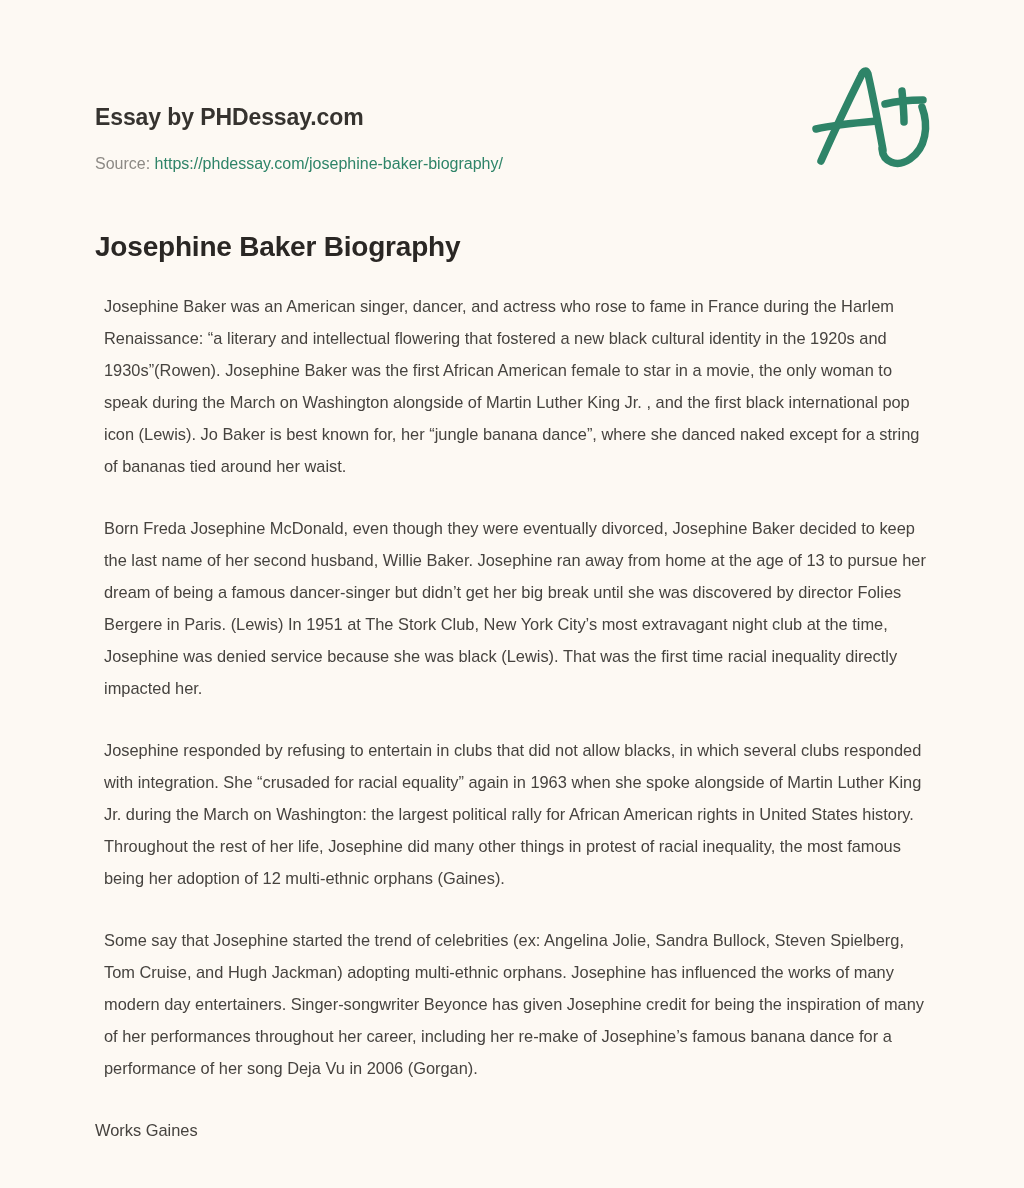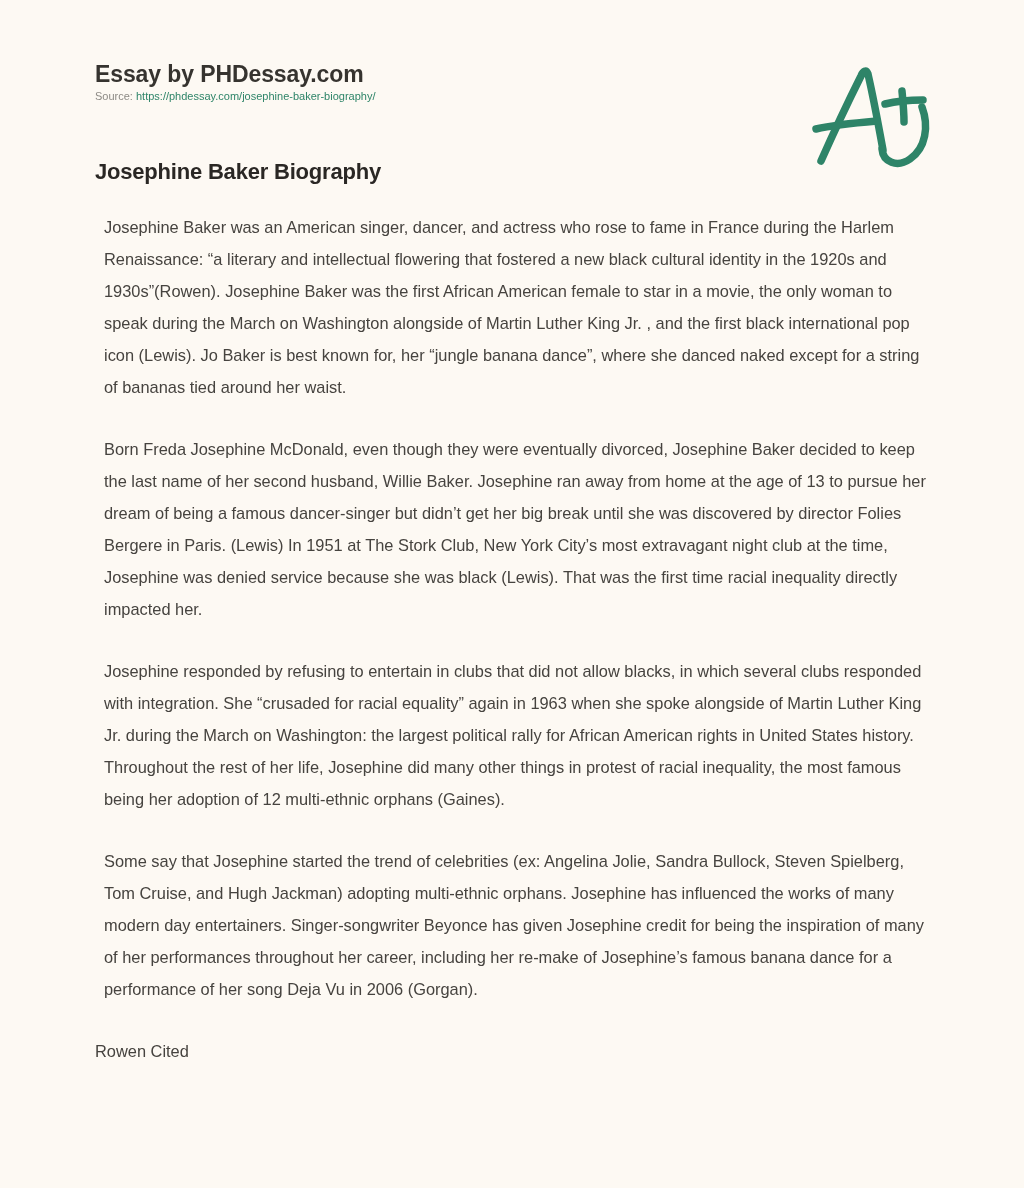--- a/index.html
+++ b/index.html
@@ -17,32 +17,33 @@
   .page {
     position: relative;
     width: 1024px;
     height: 1188px;
     box-sizing: border-box;
     padding: 0 95px;
   }
   
   .header {
     position: relative;
-    padding-top: 61px;
+    padding-top: 104px;
   }
   .brand-title {
     font-size: 23px;
     font-weight: bold;
     color: #36332f;
     letter-spacing: -0.1px;
     line-height: 1.2;
     margin: 0;
   }
   .source-line {
-    font-size: 11px;
+    margin-top: 22px;
+    font-size: 16px;
     color: #8d8a85;
     line-height: 1.3;
     white-space: nowrap;
   }
   .source-label {
     color: #8d8a85;
   }
   .source-url {
     color: #2e8468;
     text-decoration: none;
@@ -56,21 +57,21 @@
   }
   .logo svg {
     display: block;
     width: 130px;
     height: 115px;
   }
   
   .doc-title {
     margin: 0;
     padding-top: 55px;
-    font-size: 22px;
+    font-size: 28px;
     font-weight: 600;
     color: #2a2724;
     line-height: 1.25;
     letter-spacing: -0.2px;
   }
   
   .article {
     padding-top: 26px;
     width: 838px;
   }
@@ -118,17 +119,17 @@
   </div>
 
   <h1 class="doc-title">Josephine Baker Biography</h1>
 
   <div class="article">
     <p>Josephine Baker was an American singer, dancer, and actress who rose to fame in France during the Harlem Renaissance: “a literary and intellectual flowering that fostered a new black cultural identity in the 1920s and 1930s”(Rowen). Josephine Baker was the first African American female to star in a movie, the only woman to speak during the March on Washington alongside of Martin Luther King Jr. , and the first black international pop icon (Lewis). Jo Baker is best known for, her “jungle banana dance”, where she danced naked except for a string of bananas tied around her waist.</p>
     <p>Born Freda Josephine McDonald, even though they were eventually divorced, Josephine Baker decided to keep the last name of her second husband, Willie Baker. Josephine ran away from home at the age of 13 to pursue her dream of being a famous dancer-singer but didn’t get her big break until she was discovered by director Folies Bergere in Paris. (Lewis) In 1951 at The Stork Club, New York City’s most extravagant night club at the time, Josephine was denied service because she was black (Lewis). That was the first time racial inequality directly impacted her.</p>
     <p>Josephine responded by refusing to entertain in clubs that did not allow blacks, in which several clubs responded with integration. She “crusaded for racial equality” again in 1963 when she spoke alongside of Martin Luther King Jr. during the March on Washington: the largest political rally for African American rights in United States history. Throughout the rest of her life, Josephine did many other things in protest of racial inequality, the most famous being her adoption of 12 multi-ethnic orphans (Gaines).</p>
     <p>Some say that Josephine started the trend of celebrities (ex: Angelina Jolie, Sandra Bullock, Steven Spielberg, Tom Cruise, and Hugh Jackman) adopting multi-ethnic orphans. Josephine has influenced the works of many modern day entertainers. Singer-songwriter Beyonce has given Josephine credit for being the inspiration of many of her performances throughout her career, including her re-make of Josephine’s famous banana dance for a performance of her song Deja Vu in 2006 (Gorgan).</p>
 
-    <p class="works-heading">Rowen Cited</p>
+    <p class="works-heading">Works Gaines</p>
 
   </div>
 
 </div>
 
 </body></html>

